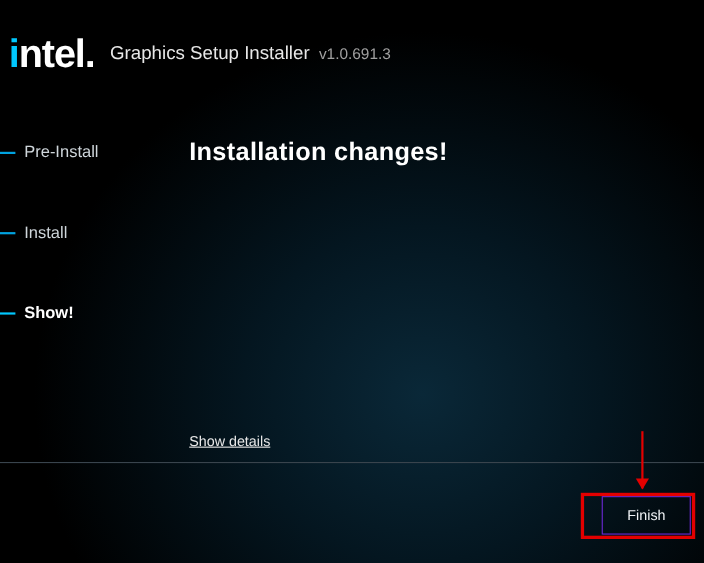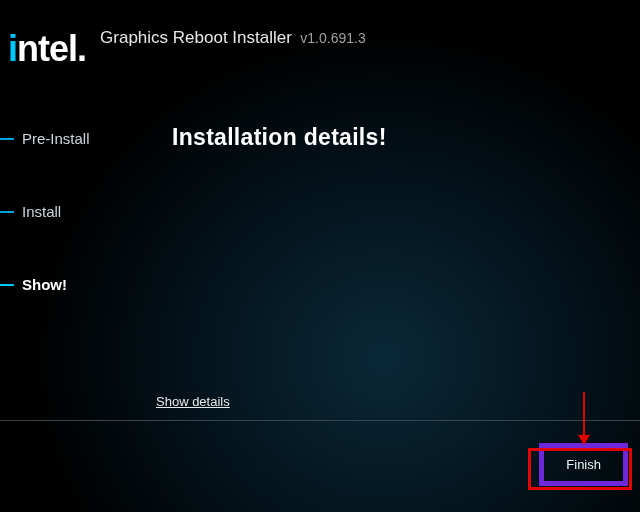--- a/index.html
+++ b/index.html
@@ -7,21 +7,21 @@
       width: 640px;
       height: 512px;
       background: radial-gradient(ellipse at 60% 70%, #0a2838 0%, #041620 30%, #000000 65%);
       font-family: "Segoe UI", Arial, sans-serif;
       color: #ffffff;
       overflow: hidden;
       position: relative;
     }
     .header {
       display: flex;
-      align-items: flex-start;
+      align-items: center;
       padding: 28px 8px 10px 8px;
       gap: 14px;
     }
     .logo {
       font-family: "Segoe UI", Arial, sans-serif;
       font-size: 36px;
       font-weight: 600;
       letter-spacing: -1px;
       color: #ffffff;
     }
@@ -79,21 +79,21 @@
       letter-spacing: 0.3px;
     }
     .main p {
       font-size: 14px;
       color: #dfe5ea;
       line-height: 1.5;
       max-width: 420px;
     }
     .details-row {
       position: absolute;
-      left: 156px;
+      left: 172px;
       top: 392px;
     }
     .show-details {
       color: #e8e8e8;
       font-size: 13px;
       text-decoration: underline;
       cursor: pointer;
       background: none;
       border: none;
       padding: 0;
@@ -108,21 +108,21 @@
     }
     .footer {
       position: absolute;
       bottom: 26px;
       right: 12px;
       display: flex;
       gap: 14px;
     }
     .btn {
       background: transparent;
-      border: 5px solid #6d28d9;
+      border: 1px solid #6d28d9;
       color: #f0f3f6;
       font-size: 13px;
       padding: 9px 22px;
       cursor: pointer;
       font-family: inherit;
     }
     .reboot-highlight {
       position: absolute;
       bottom: 22px;
       right: 8px;
@@ -149,21 +149,21 @@
       border-right: 6px solid transparent;
       border-top: 10px solid #e30000;
     }
   </style>
 </head>
 <body>
 
 <div class="header">
   <span class="logo"><span class="i-dot">i</span>ntel</span>
   <span>
-    <span class="app-title">Graphics Reboot Installer</span>
+    <span class="app-title">Graphics Setup Installer</span>
     <span class="version">v1.0.691.3</span>
   </span>
 </div>
 
 <div class="content">
   <nav class="sidebar">
     <div class="sidebar-item">
       <span class="tick"></span>
       <span>Pre-Install</span>
     </div>
@@ -171,21 +171,21 @@
       <span class="tick"></span>
       <span>Install</span>
     </div>
     <div class="sidebar-item active">
       <span class="tick"></span>
       <span>Show!</span>
     </div>
   </nav>
 
   <main class="main">
-    <h1>Installation details!</h1>
+    <h1>Installation changes!</h1>
   </main>
 </div>
 
 <div class="details-row">
   <button class="show-details">Show details</button>
 </div>
 
 <div class="divider"></div>
 
 <div class="footer">

